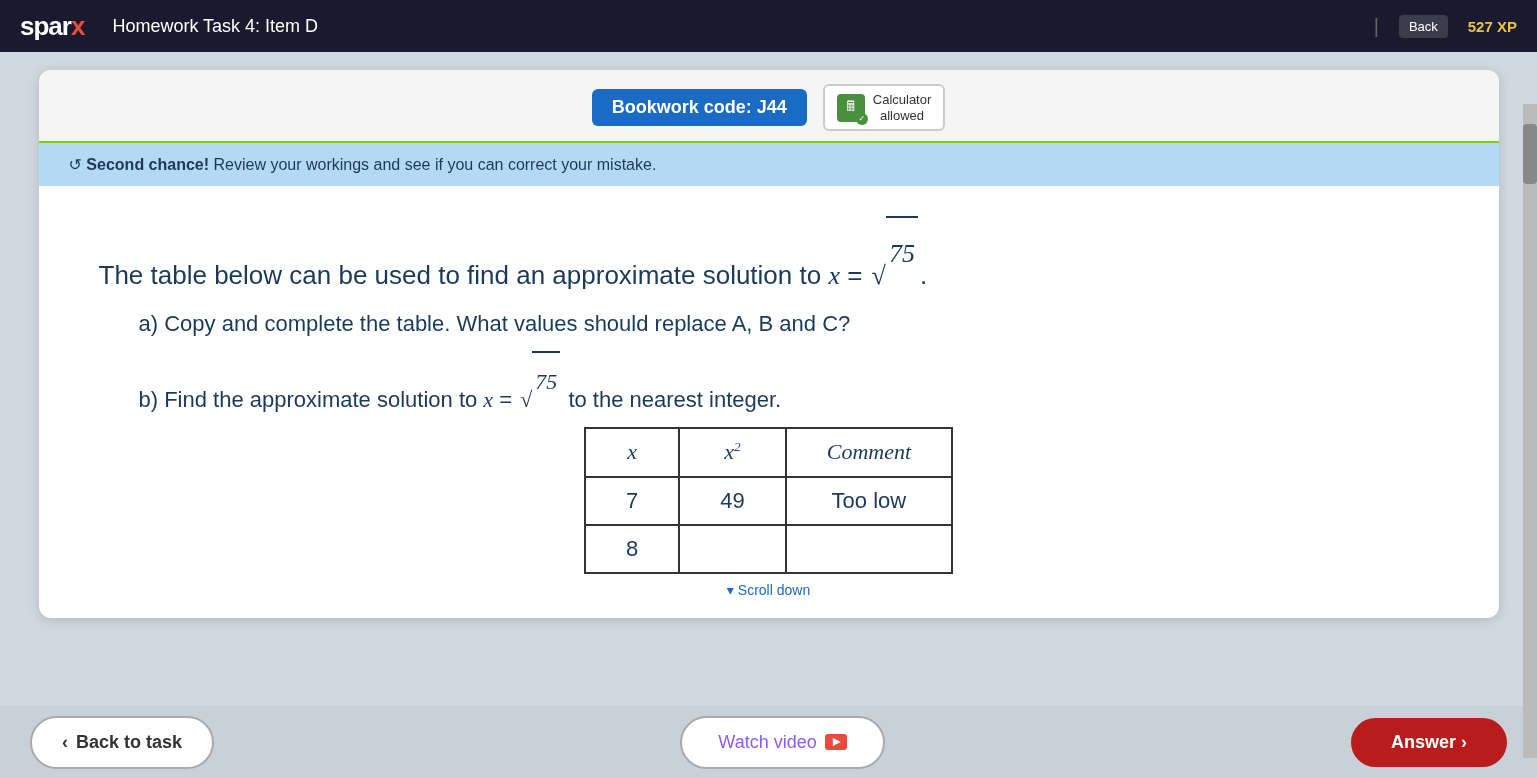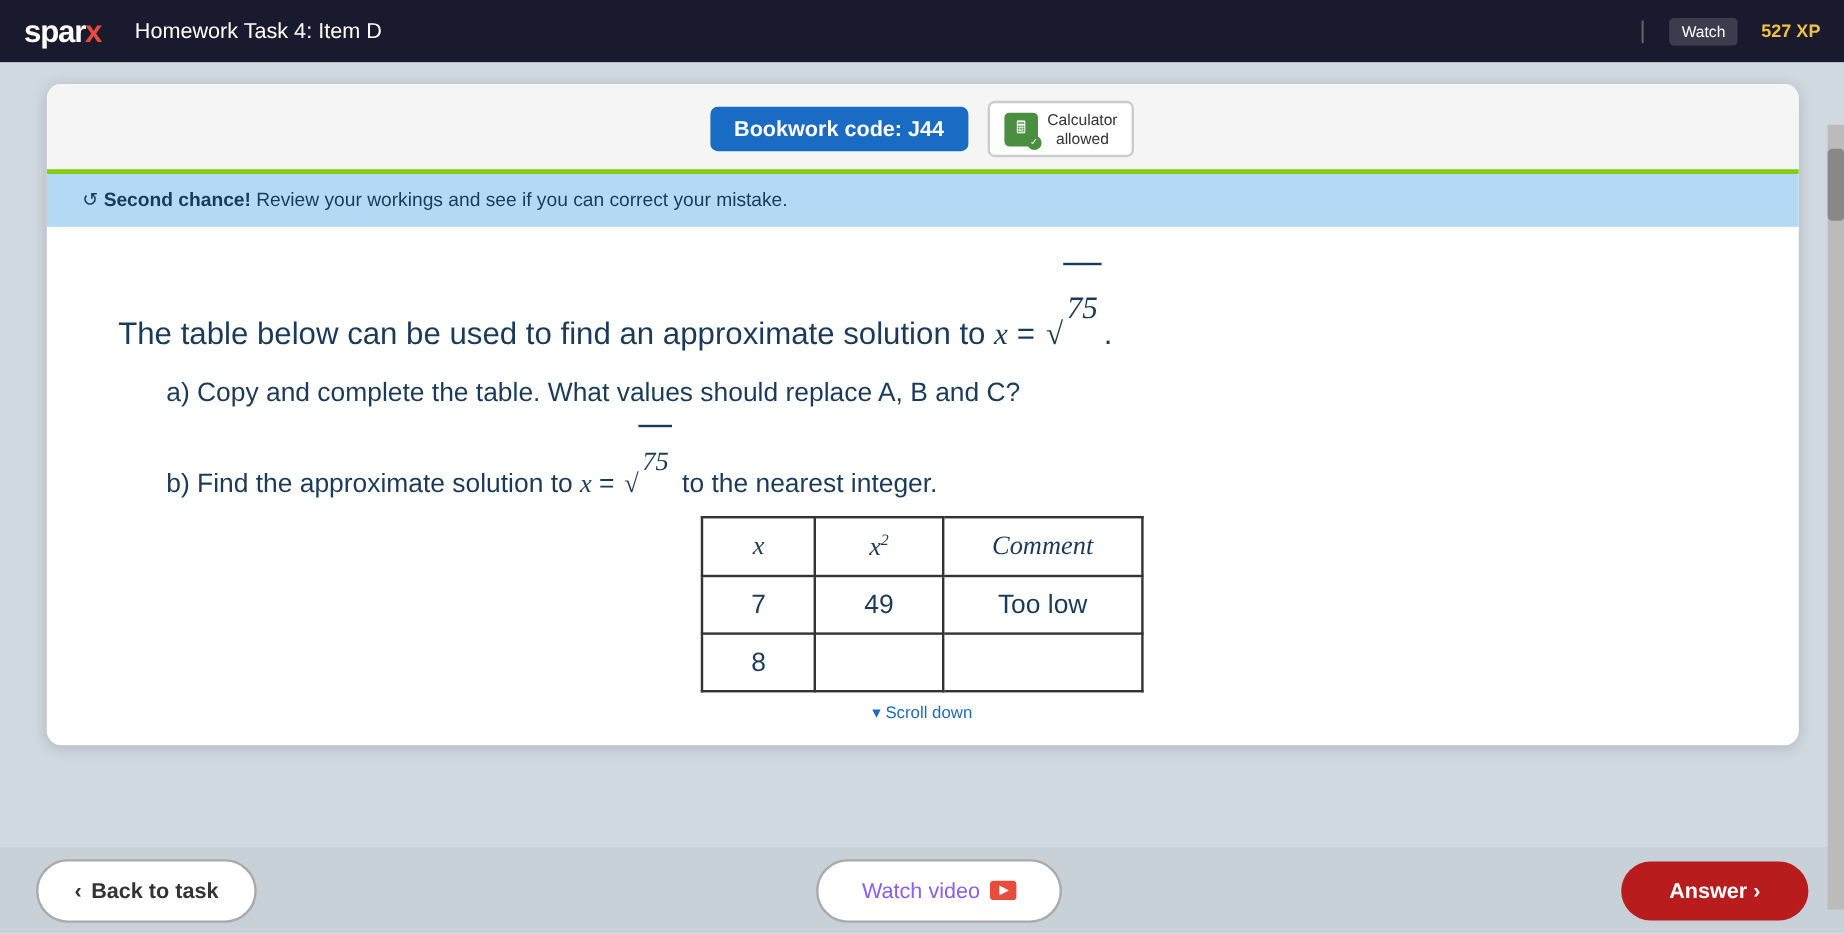--- a/index.html
+++ b/index.html
@@ -108,21 +108,21 @@
     }
 
     
     .bookwork-bar {
       background: #f5f5f5;
       display: flex;
       align-items: center;
       justify-content: center;
       padding: 14px 0 10px;
       gap: 16px;
-      border-bottom: 4px solid #84cc16;
+      border-bottom: 2px solid #84cc16;
     }
     .bookwork-code-box {
       background: #1a6bc4;
       color: white;
       font-size: 18px;
       font-weight: 700;
       padding: 8px 20px;
       border-radius: 6px;
     }
     .calculator-badge {
@@ -354,21 +354,21 @@
 
 <div class="topbar">
   <div class="topbar-logo">
     <span class="sparx-text">
       spar<span class="sparx-x">x</span>
     </span>
   </div>
   <span class="topbar-title">Homework Task 4: Item D</span>
   <div class="topbar-right">
     <span class="topbar-divider">|</span>
-    <span class="read-btn">Watch</span>
+    <span class="read-btn">Back</span>
     <span class="xp-display">527 XP</span>
   </div>
 </div>
 
 <div class="main-content">
 
   <div class="card">
 
     <div class="bookwork-bar">
       <div class="bookwork-code-box">Bookwork code: J44</div>

